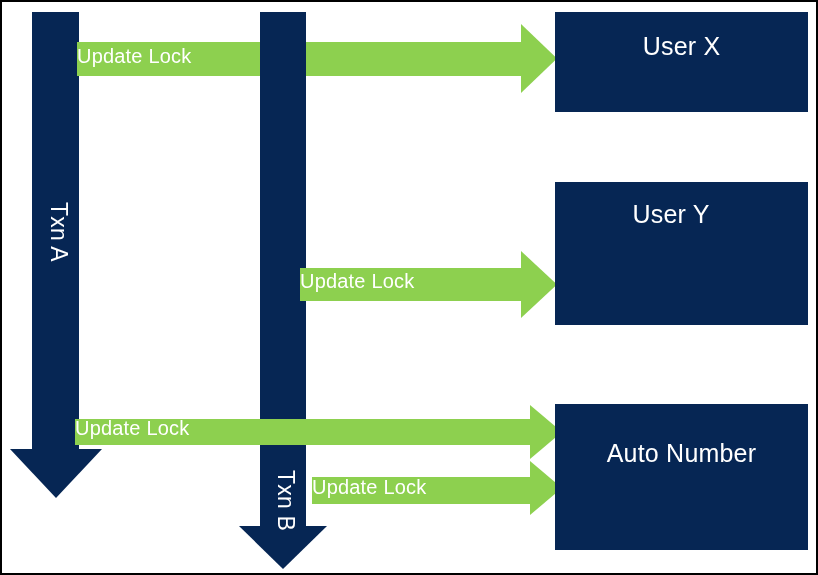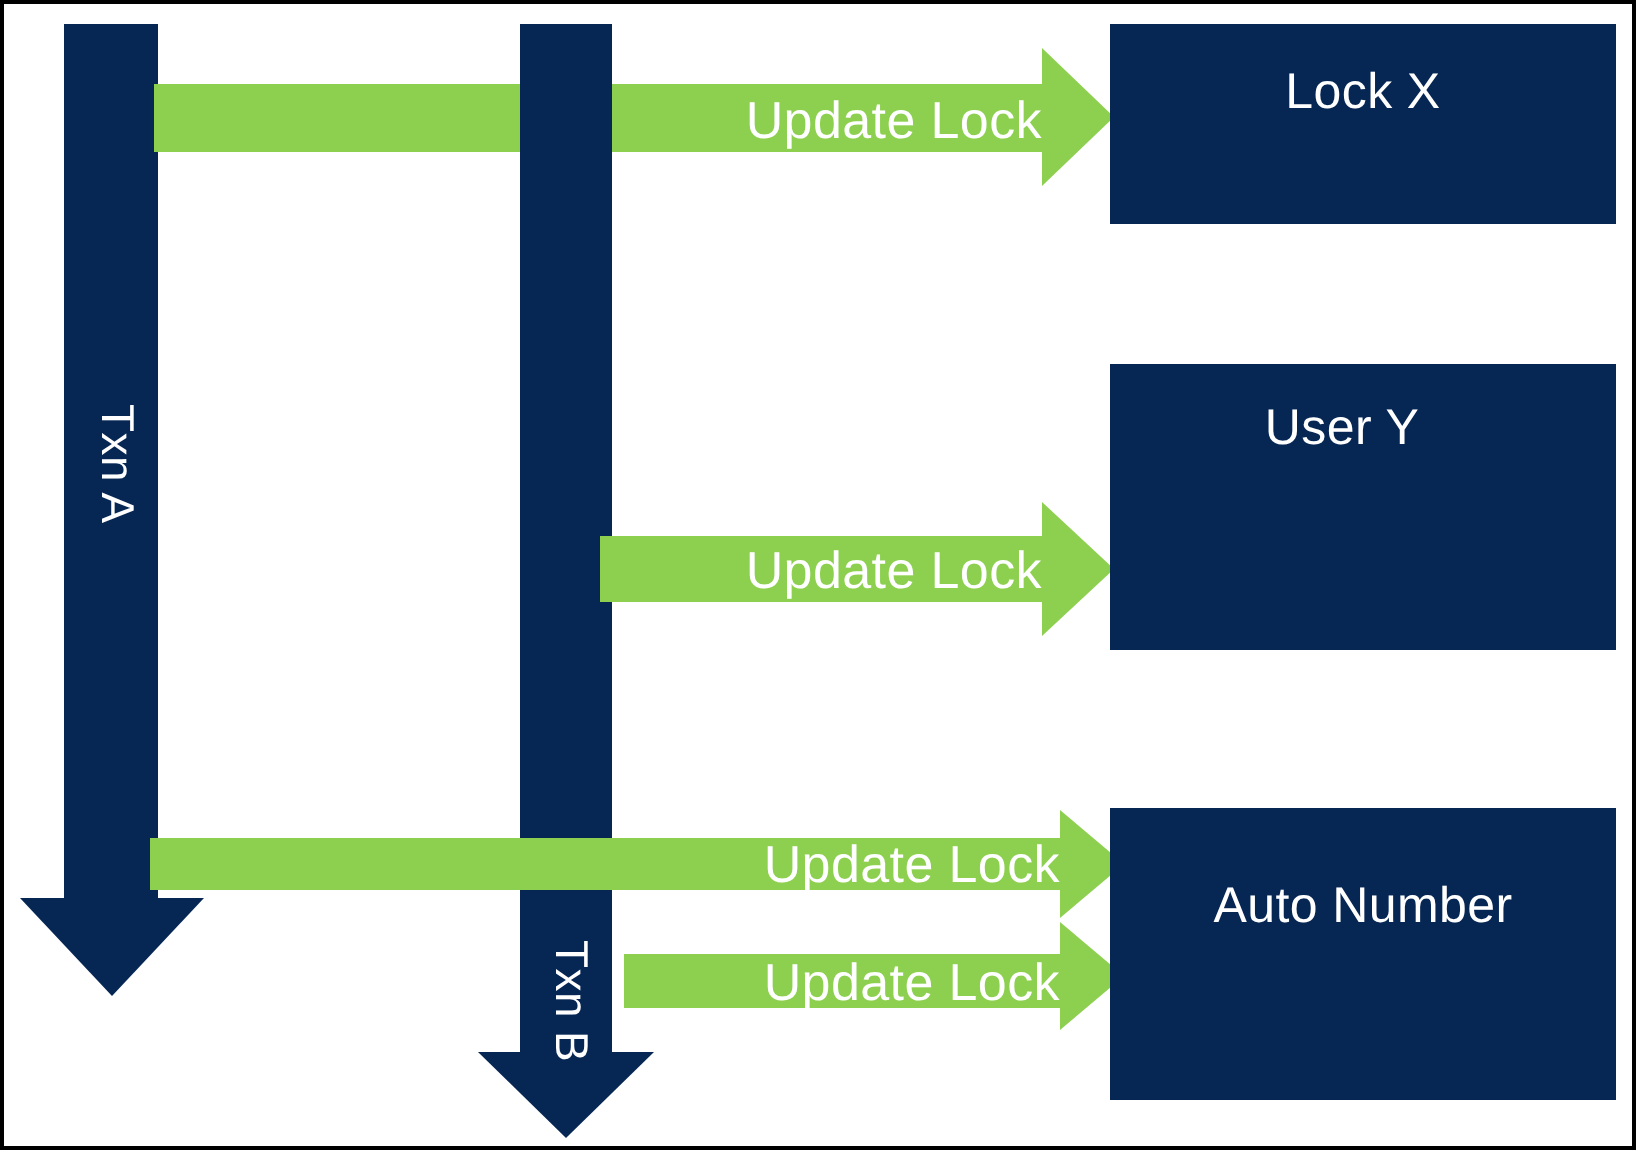--- a/index.html
+++ b/index.html
@@ -41,24 +41,24 @@
     font-size: 25px;
     font-weight: 400;
     letter-spacing: 0.2px;
     white-space: nowrap;
   }
   
   .arrow-label {
     position: absolute;
     color: #ffffff;
     font-family: "Liberation Sans", sans-serif;
-    font-size: 26px;
+    font-size: 20px;
     font-weight: 400;
     white-space: nowrap;
-    text-align: right;
+    text-align: left;
     letter-spacing: 0.2px;
   }
   
   .txn-label {
     position: absolute;
     color: #ffffff;
     font-family: "Liberation Sans", sans-serif;
     font-size: 23px;
     font-weight: 400;
     white-space: nowrap;
@@ -101,21 +101,21 @@
 
     <g>
       <rect x="310" y="475" width="220" height="27" fill="#8DD04F"></rect>
       <polygon points="528,459 528,513 560,486" fill="#8DD04F"></polygon>
     </g>
 
   </svg>
 
   <div class="entity-box" style="left:553px; top:10px; width:253px; height:100px;">
   </div>
-  <div class="entity-label" style="left:553px; top:30px; width:253px;">Lock X</div>
+  <div class="entity-label" style="left:553px; top:30px; width:253px;">User X</div>
 
   <div class="entity-box" style="left:553px; top:180px; width:253px; height:143px;">
   </div>
   <div class="entity-label" style="left:553px; top:198px; width:232px;">User Y</div>
 
   <div class="entity-box" style="left:553px; top:402px; width:253px; height:146px;">
   </div>
   <div class="entity-label" style="left:553px; top:418px; width:253px;margin-top:19px;">Auto Number</div>
 
   <div class="arrow-label" style="left:75px; top:43px; width:444px;">Update Lock</div>

